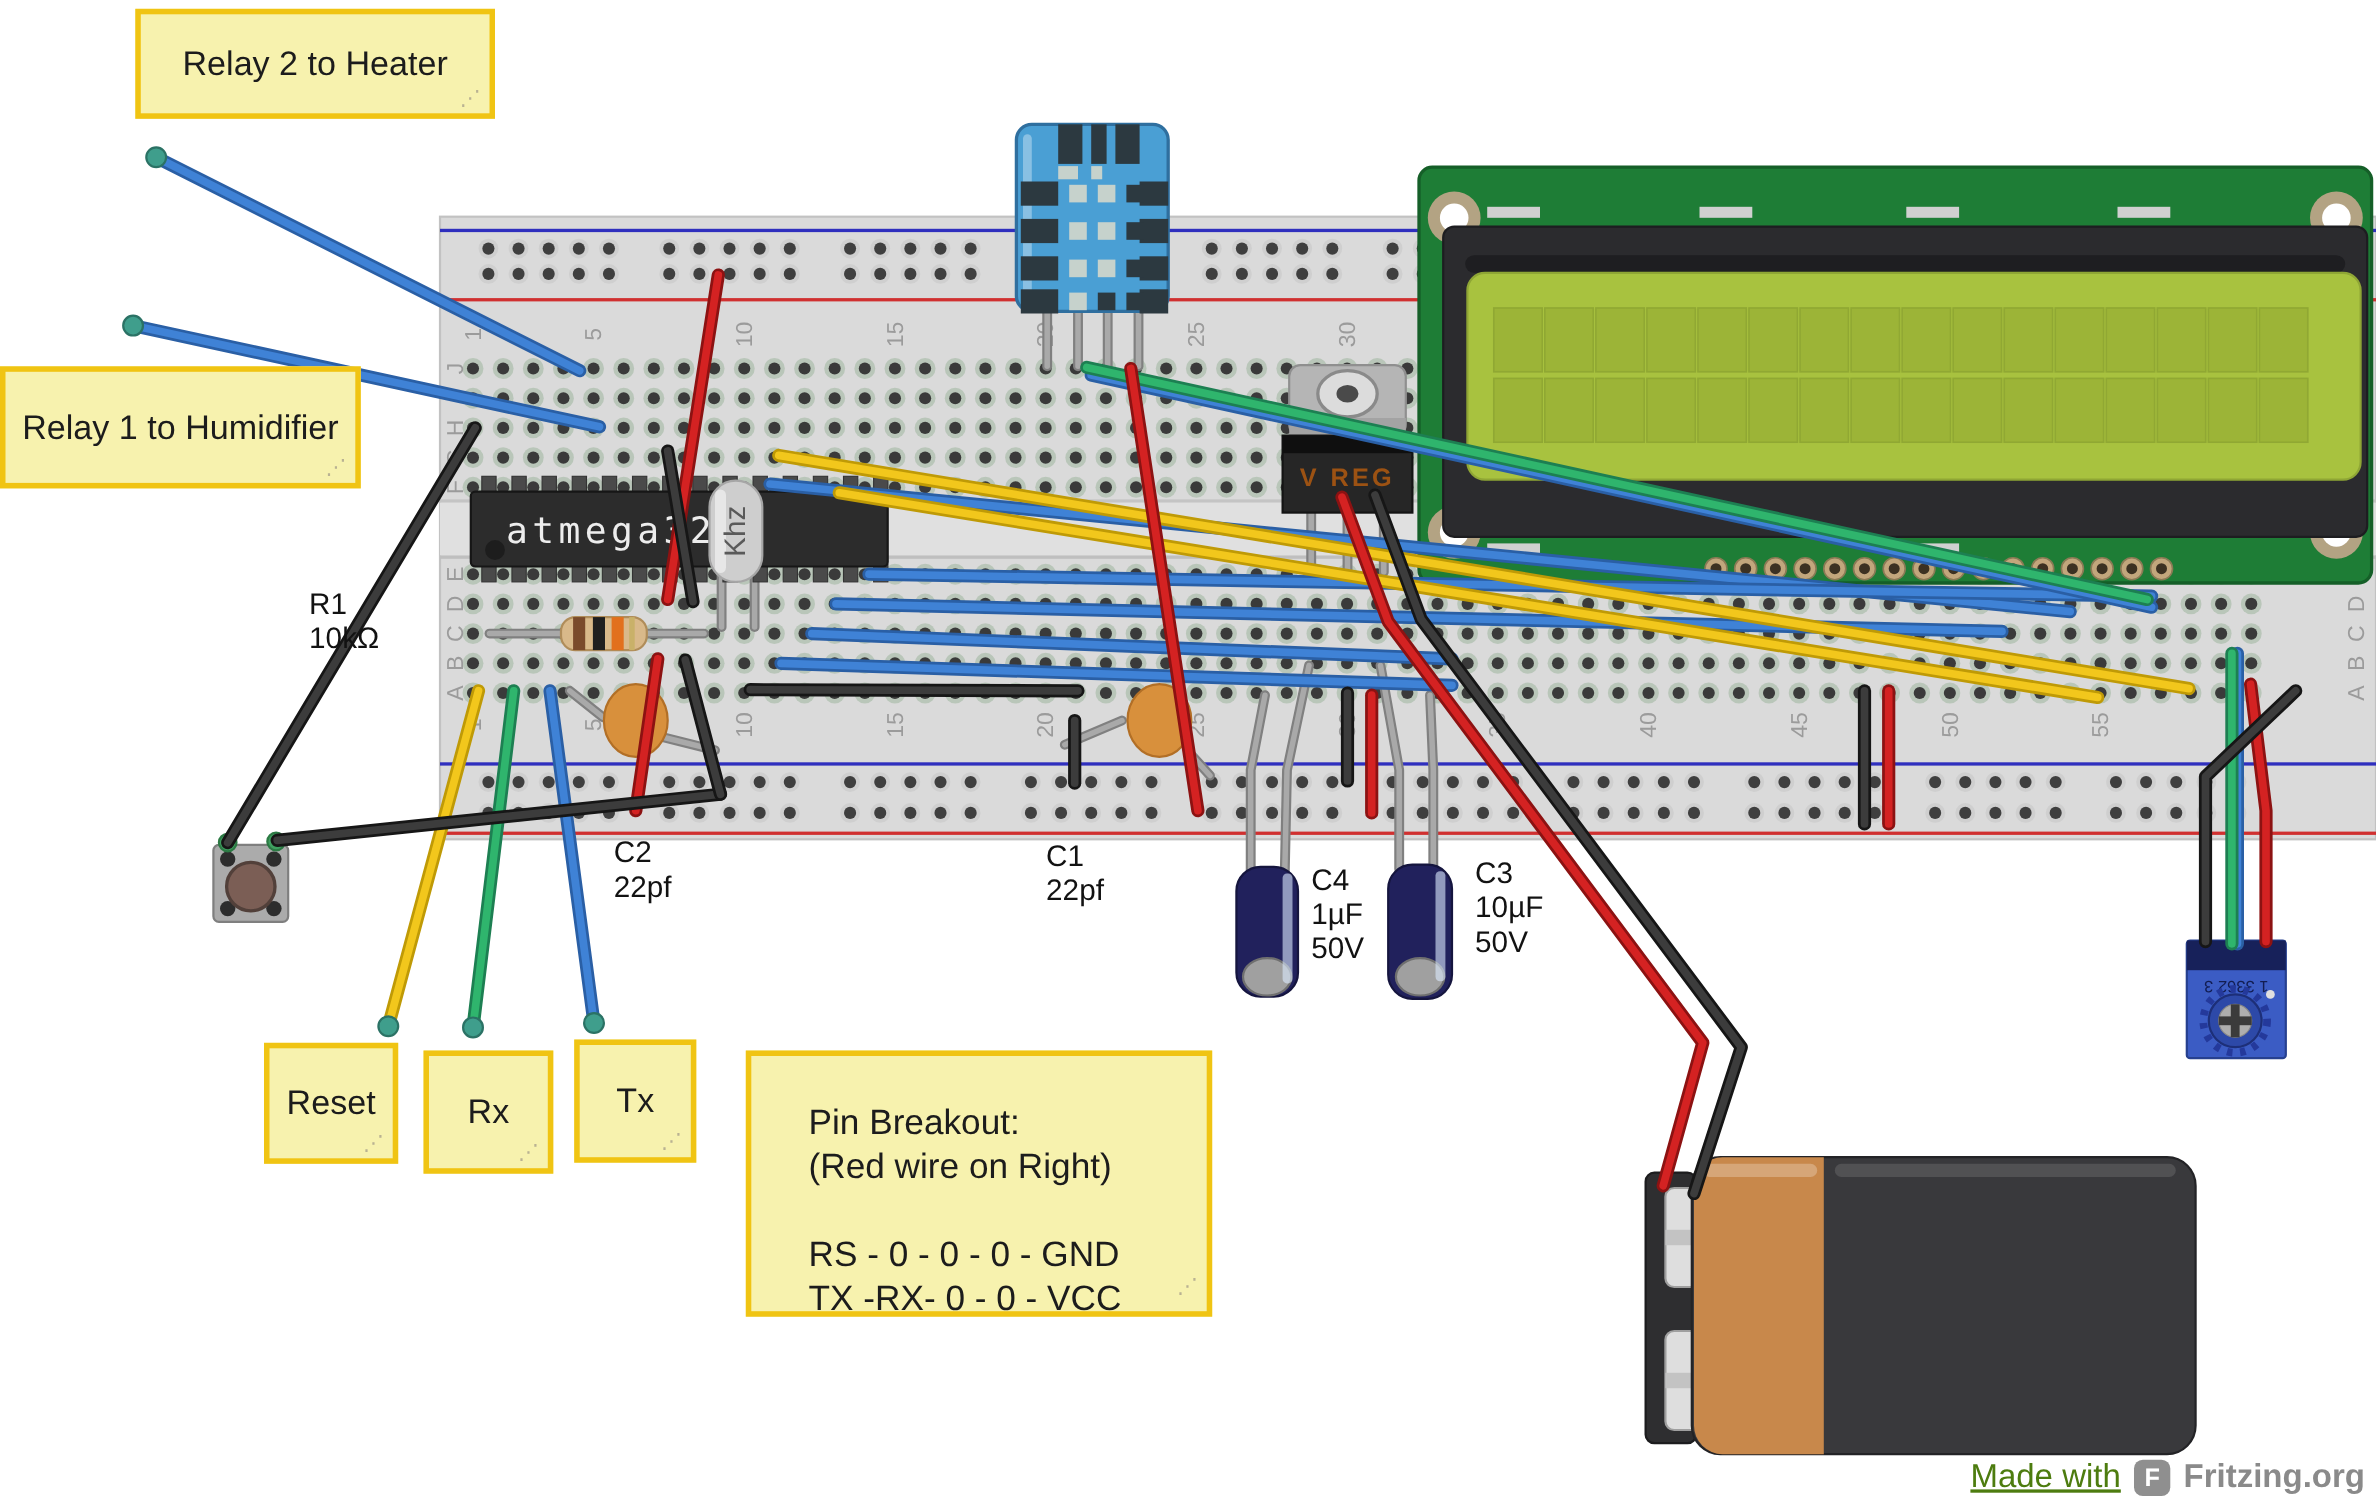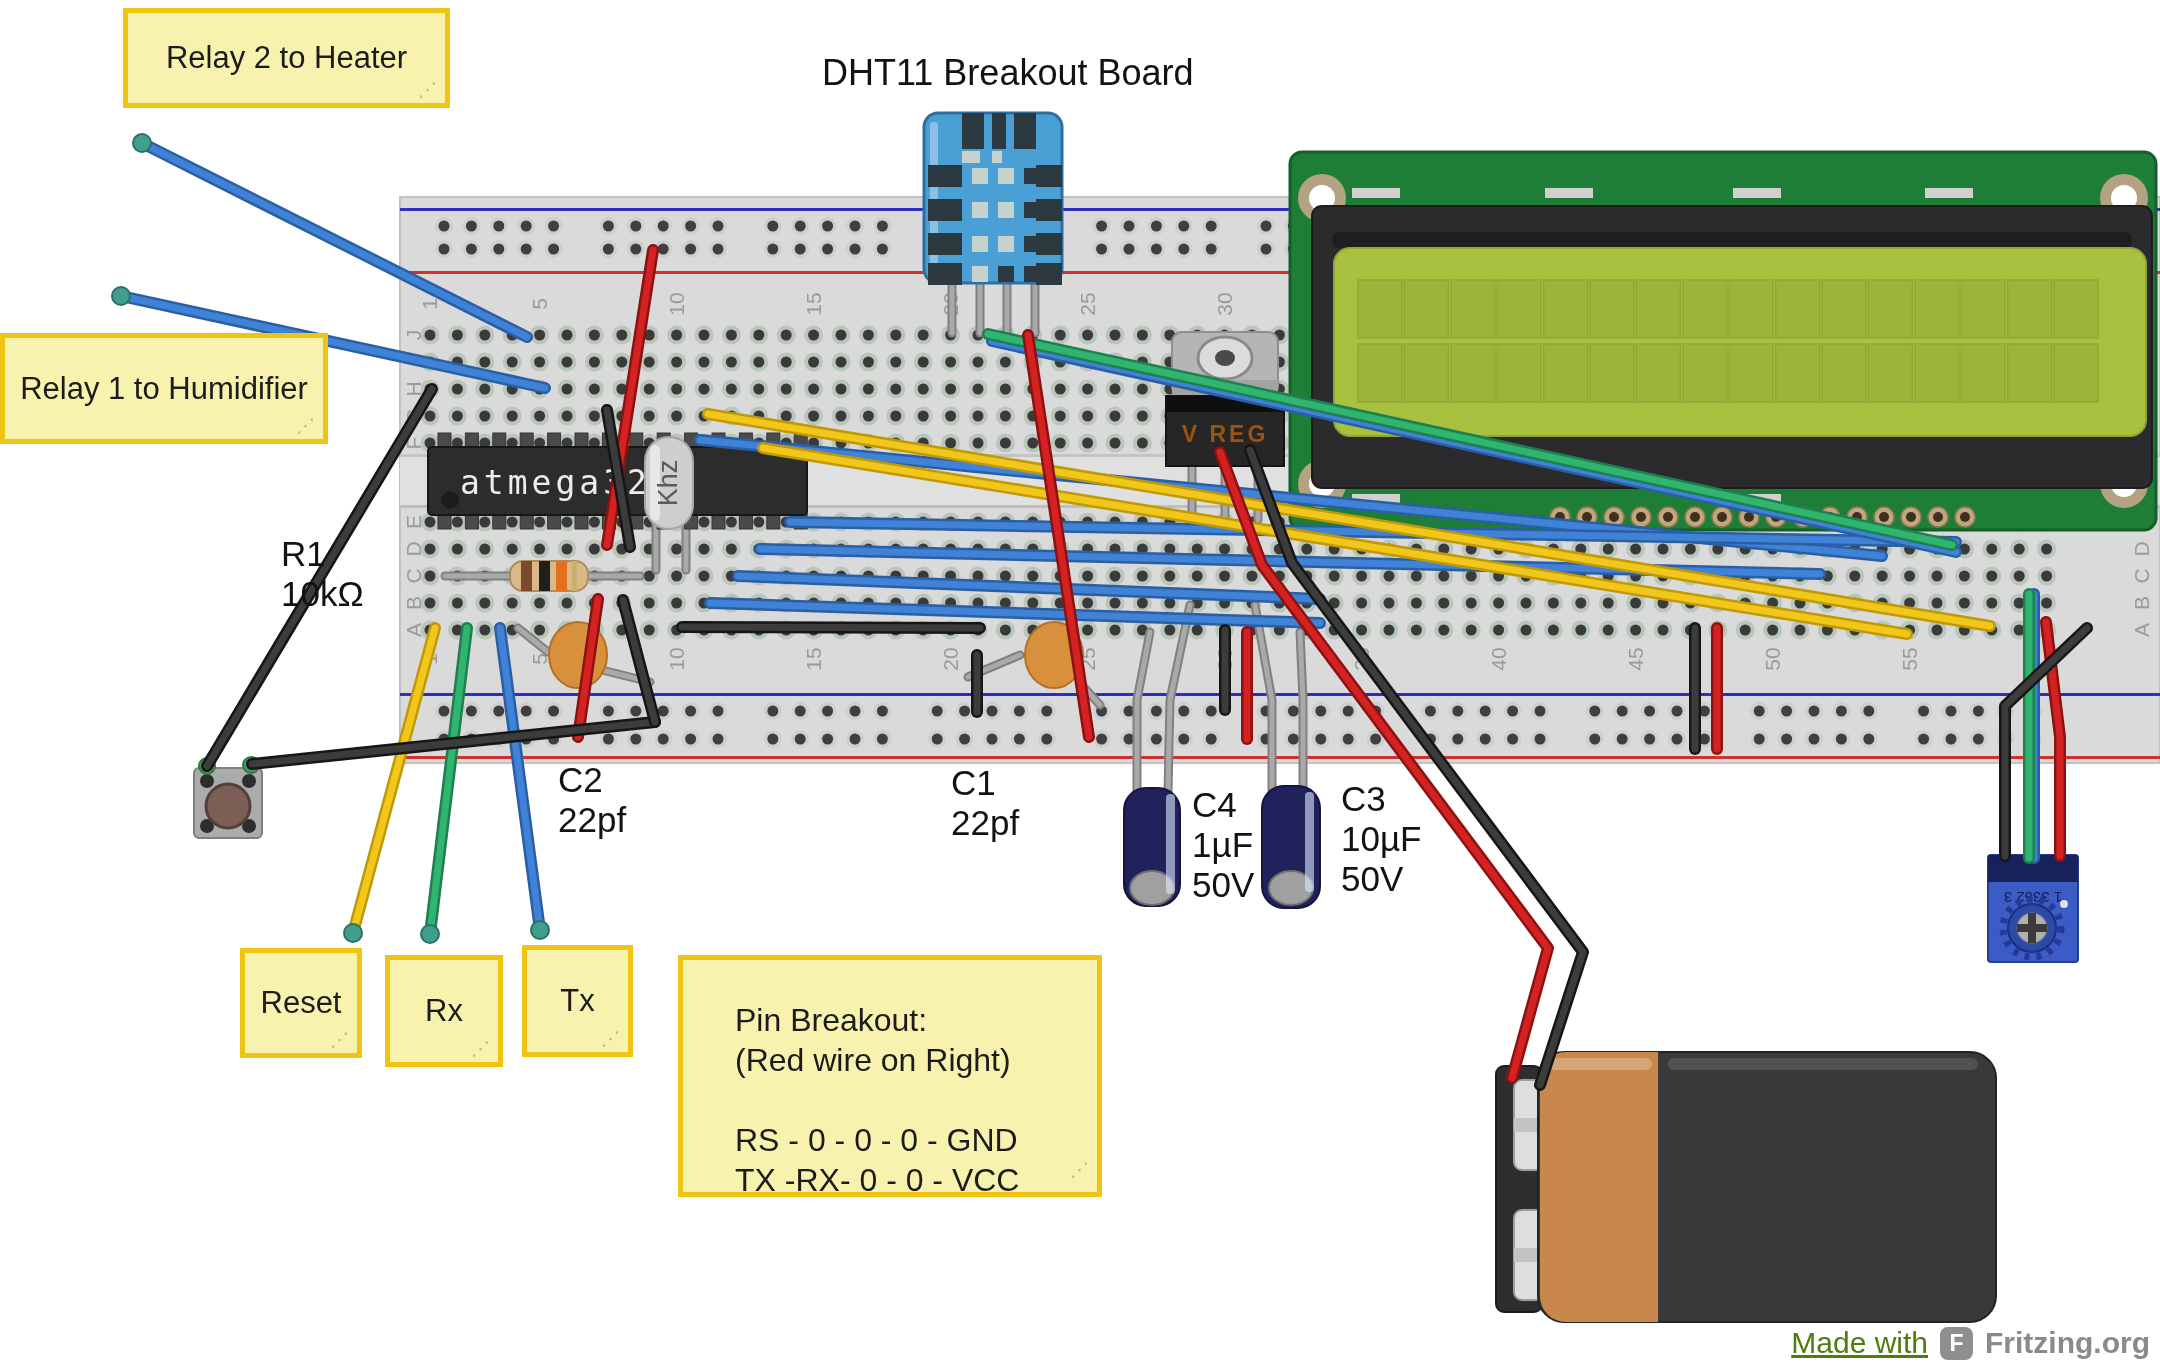--- a/index.html
+++ b/index.html
@@ -4,21 +4,21 @@
 <style>
   html,body{margin:0;padding:0;background:#fff;}
   .canvas{position:relative;width:2160px;height:1368px;background:#ffffff;overflow:hidden;
           font-family:"Liberation Sans",sans-serif;}
   svg#scene{position:absolute;left:0;top:0;}
   .note{position:absolute;background:#f7f2ae;border:5px solid #f0c413;color:#1c1c1c;
         font-size:31px;box-sizing:border-box;z-index:30;}
   .note::after{content:"⋰";position:absolute;right:8px;bottom:2px;font-size:19px;color:#b9b292;}
   .note.center{display:flex;align-items:center;justify-content:center;}
   .note .gap{height:40px;}
-  .plabel{position:absolute;color:#121212;font-size:35px;line-height:1.14;z-index:25;}
+  .plabel{position:absolute;color:#121212;font-size:27px;line-height:1.14;z-index:25;}
   #label-dht{font-size:36px;}
   .footer{position:absolute;top:1326px;right:10px;display:flex;align-items:center;gap:12px;
           font-size:30px;z-index:25;}
   .footer .made{color:#4d7c0f;text-decoration:underline;}
   .footer .brand{color:#8a8a8a;font-weight:700;}
   .flogo{display:inline-flex;width:33px;height:33px;background:#8f8f8f;border-radius:8px;
          color:#fff;align-items:center;justify-content:center;font-weight:700;font-size:23px;}
   #note-pin{padding:40px 20px 0 52px;line-height:40px;font-size:32px;}
   #note-batt{padding:38px 20px 0 38px;line-height:42px;font-size:30px;}
 </style>
@@ -2157,23 +2157,20 @@
   <span>Tx</span>
 </div>
 <div class="note" id="note-pin" style="left:678px;top:955px;width:424px;height:242px;">
   <div>Pin Breakout:</div>
   <div>(Red wire on Right)</div>
   <div class="gap"></div>
   <div>RS - 0 - 0 - 0 - GND</div>
   <div>TX -RX- 0 - 0 - VCC</div>
 </div>
 
-<div class="plabel" id="label-dht" style="left:822px;top:52px;">
-  <span>DHT11 Breakout Board</span>
-</div>
 <div class="plabel" style="left:281px;top:534px;">
   <div>R1</div>
   <div>10kΩ</div>
 </div>
 <div class="plabel" style="left:558px;top:760px;">
   <div>C2</div>
   <div>22pf</div>
 </div>
 <div class="plabel" style="left:951px;top:763px;">
   <div>C1</div>

